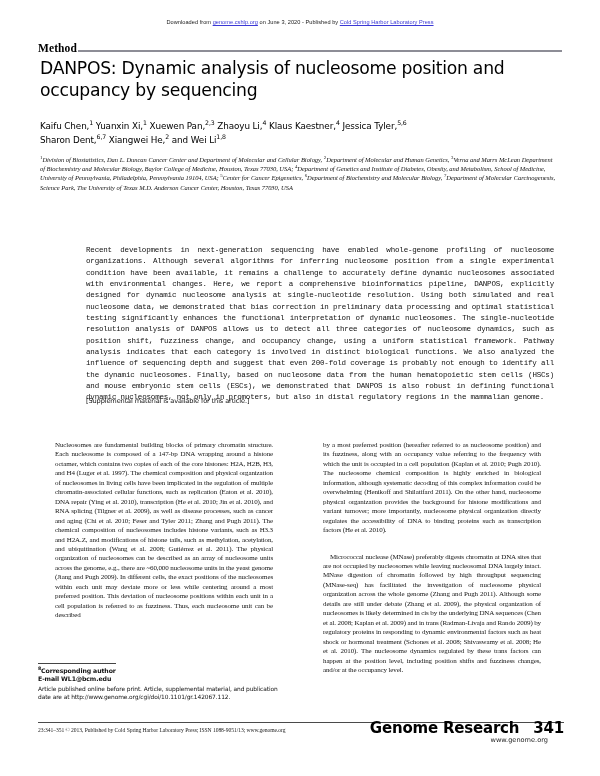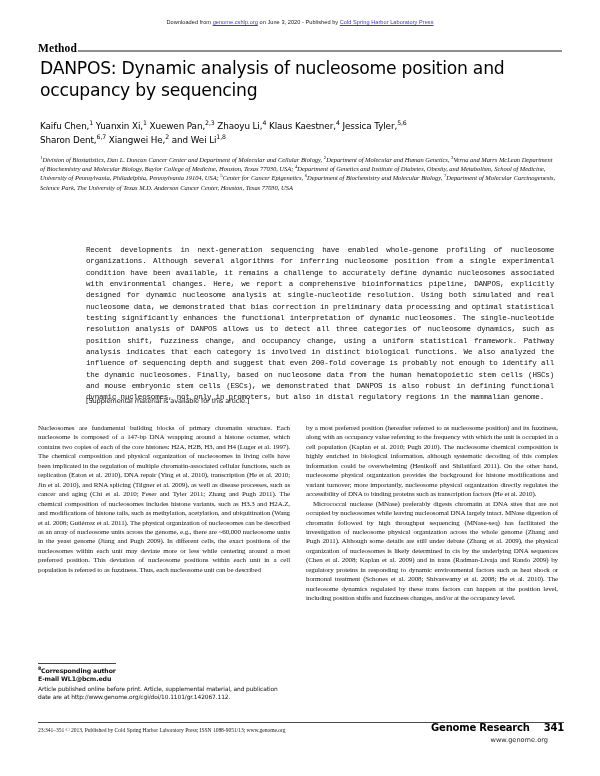--- a/index.html
+++ b/index.html
@@ -147,21 +147,21 @@
     width: 252px;
     font-family: "Liberation Serif", "DejaVu Serif", serif;
     font-size: 7.0px;
     line-height: 9.45px;
     text-align: justify;
     color: #151515;
     letter-spacing: -0.12px;
   }
   .col.left  { left: 0; }
   .col.right { left: 268px; }
-  .col p { text-indent: 7px; margin: 0; }
+  .col p { text-indent: 7px; margin: 17px; }
   .col p.noindent { text-indent: 0; }
 
   
   .footnote {
     position: absolute;
     left: 38px;
     top: 663px;
     width: 252px;
     font-family: "DejaVu Sans", "Liberation Sans", sans-serif;
     color: #111;
@@ -208,21 +208,21 @@
   }
   .bottom-right {
     position: absolute;
     right: 36px;
     top: 722px;
     text-align: right;
   }
   .brand-row {
     font-family: "DejaVu Sans", "Liberation Sans", sans-serif;
     font-weight: bold;
-    font-size: 10px;
+    font-size: 15px;
     line-height: 12px;
     color: #000;
     letter-spacing: -0.2px;
     white-space: nowrap;
   }
   .brand-row .pagenum { margin-left: 14px; }
   .brand-url {
     font-family: "DejaVu Sans", "Liberation Sans", sans-serif;
     font-size: 6.6px;
     line-height: 9px;

